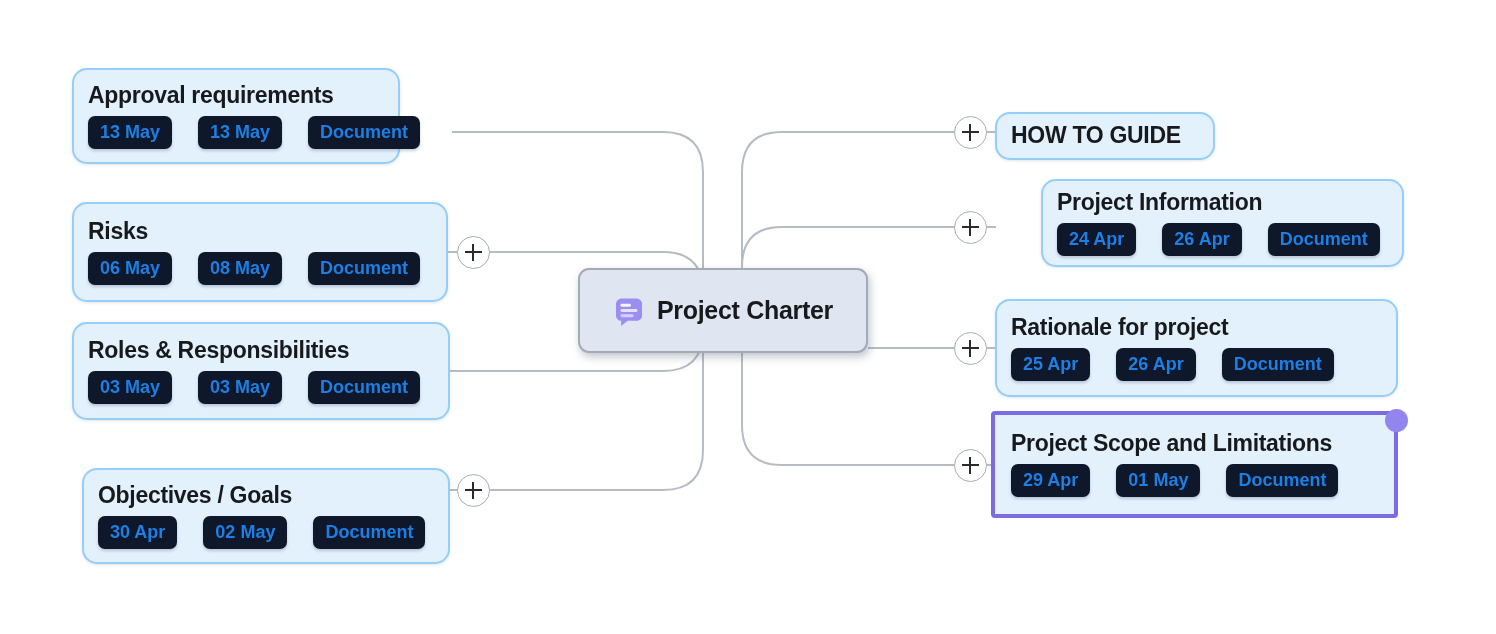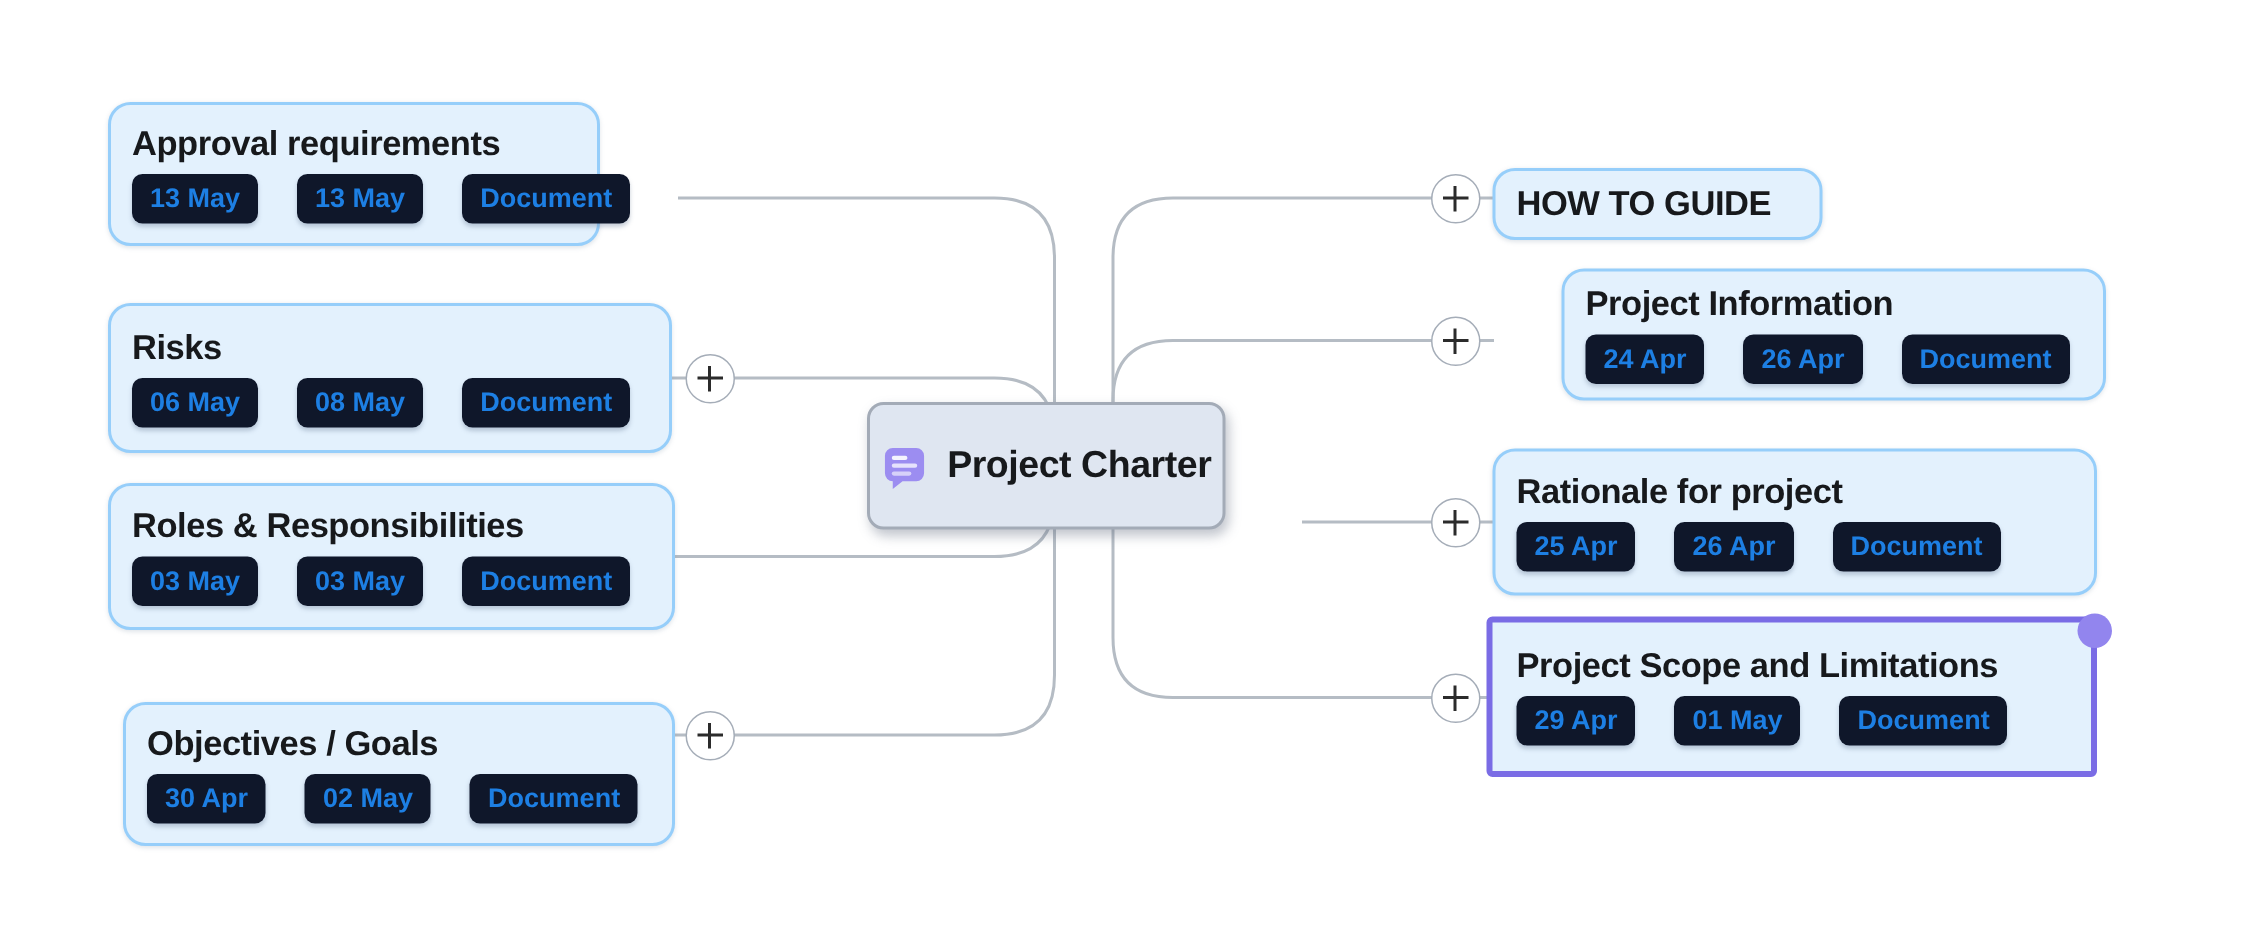--- a/index.html
+++ b/index.html
@@ -145,21 +145,21 @@
 
   <div class="mm-node" style="left:82px; top:468px; width:368px; height:96px;">
     <div class="mm-title">Objectives / Goals</div>
     <div class="badges">
       <span class="badge">30 Apr</span>
       <span class="badge">02 May</span>
       <span class="badge">Document</span>
     </div>
   </div>
 
-  <div class="root-node" style="left:578px; top:268px; width:239px; height:85px;text-align:right;">
+  <div class="root-node" style="left:578px; top:268px; width:290px; height:85px;text-align:right;">
     <svg width="32" height="30" viewBox="0 0 24 23">
       <path d="M2 6 a4 4 0 0 1 4-4 h12 a4 4 0 0 1 4 4 v9 a4 4 0 0 1-4 4 h-7 l-5 4 v-4 h0 a4 4 0 0 1-4-4 z" fill="#9c8df1"></path>
       <rect x="5.5" y="6" width="8" height="2.2" rx="1.1" fill="rgba(255,255,255,0.9)"></rect>
       <rect x="5.5" y="10" width="13" height="2.2" rx="1.1" fill="rgba(255,255,255,0.75)"></rect>
       <rect x="5.5" y="14" width="10" height="2.2" rx="1.1" fill="rgba(255,255,255,0.6)"></rect>
     </svg>
     <span class="root-label">Project Charter</span>
   </div>
 
   <div class="mm-node" style="left:995px; top:112px; width:220px; height:48px;">

